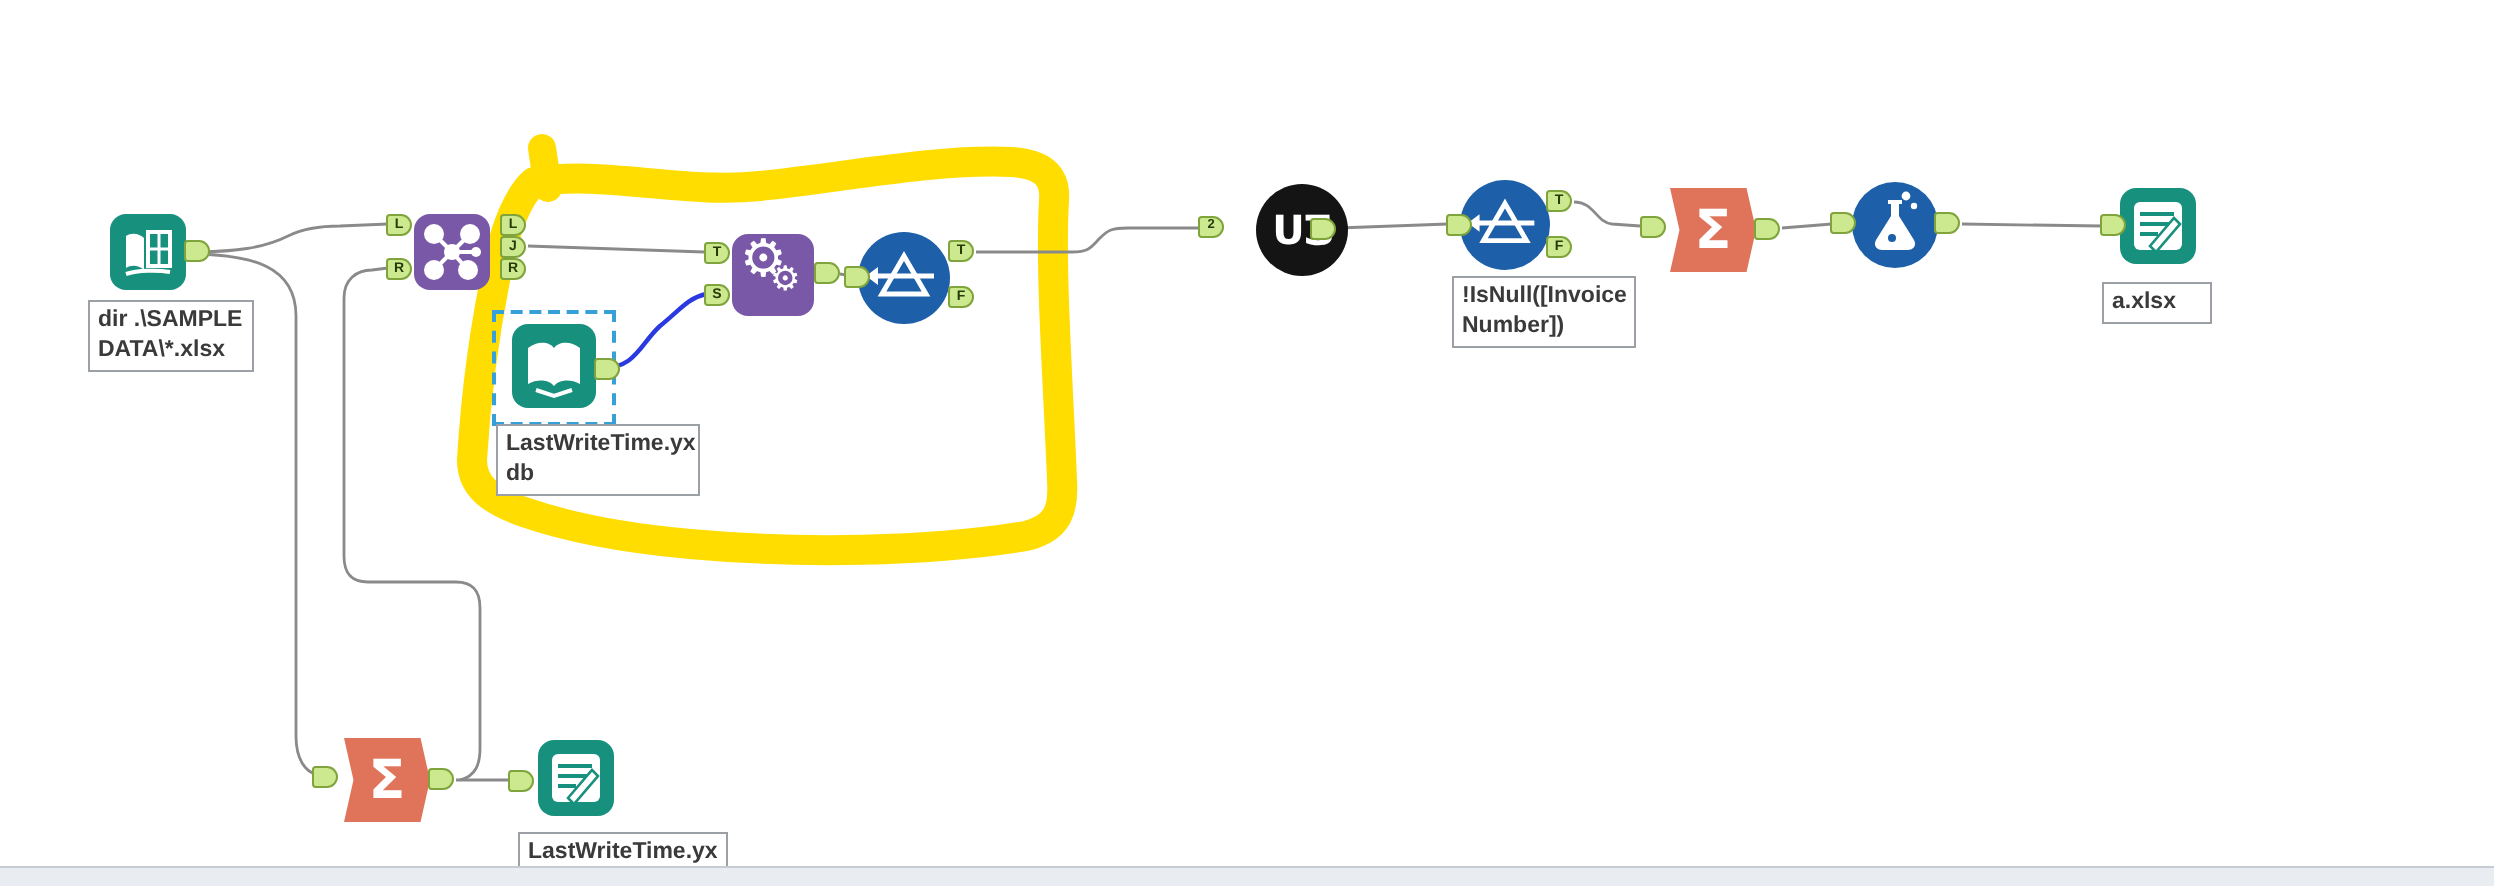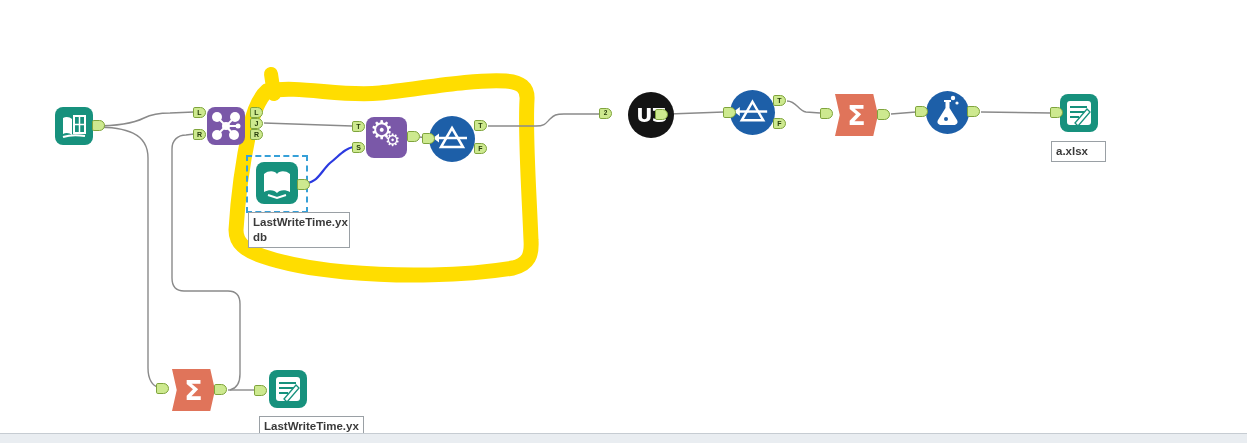--- a/index.html
+++ b/index.html
@@ -64,20 +64,22 @@
   <div class="tool sq teal" style="left:55px;top:107px;width:38px;height:38px">
     <svg width="38" height="38" viewBox="0 0 38 38">
       <path d="M8 11 C11 9 15 10 17 12 L17 28 C15 26 11 25 8 27 Z" fill="#fff"></path>
       <rect x="19" y="9" width="11" height="17" fill="none" stroke="#fff" stroke-width="2"></rect>
       <line x1="24.5" y1="9" x2="24.5" y2="26" stroke="#fff" stroke-width="1.5"></line>
       <line x1="19" y1="17.5" x2="30" y2="17.5" stroke="#fff" stroke-width="1.5"></line>
       <path d="M8 30 C14 28 24 28 30 29" stroke="#fff" stroke-width="2" fill="none"></path>
     </svg>
   </div>
   <div class="anchor" style="left:92px;top:120px"></div>
+  <div class="note" style="left:44px;top:150px;width:83px">dir .\SAMPLE
+DATA\*.xlsx</div>
 
   <div class="tool sq purple" style="left:207px;top:107px;width:38px;height:38px">
     <svg width="38" height="38" viewBox="0 0 38 38">
       <g stroke="#fff" stroke-width="2">
         <line x1="19" y1="19" x2="10" y2="10"></line>
           <line x1="19" y1="19" x2="28" y2="10"></line>
         <line x1="19" y1="19" x2="10" y2="28"></line>
           <line x1="19" y1="19" x2="27" y2="28"></line>
         <line x1="19" y1="19" x2="31" y2="19"></line>
       </g>
@@ -161,20 +163,22 @@
       <polygon points="10,17.5 4,22 10,26.5" fill="#fff"></polygon>
     </svg>
   </div>
   <div class="anchor" style="left:723px;top:107px"></div>
   <div class="anchor" style="left:773px;top:95px">
       <span>T</span>
     </div>
   <div class="anchor" style="left:773px;top:118px">
       <span>F</span>
     </div>
+  <div class="note" style="left:726px;top:138px;width:92px">!IsNull([Invoice
+Number])</div>
 
   <div class="tool orange ribbon" style="left:835px;top:94px;width:43px;height:42px">
     <div class="glyph sigma">Σ</div>
   </div>
   <div class="anchor" style="left:820px;top:108px"></div>
   <div class="anchor" style="left:877px;top:109px"></div>
 
   <div class="tool circ blue" style="left:926px;top:91px;width:43px;height:43px">
     <svg width="43" height="43" viewBox="0 0 43 43">
       <path d="M18 9 h7 v2 h-1.5 v6 l7.5 12 c1.5 2.6 -0.3 5 -3.2 5 h-12.6 c-2.9 0 -4.7 -2.4 -3.2 -5 l7.5 -12 v-6 H18 Z" fill="#fff"></path>

